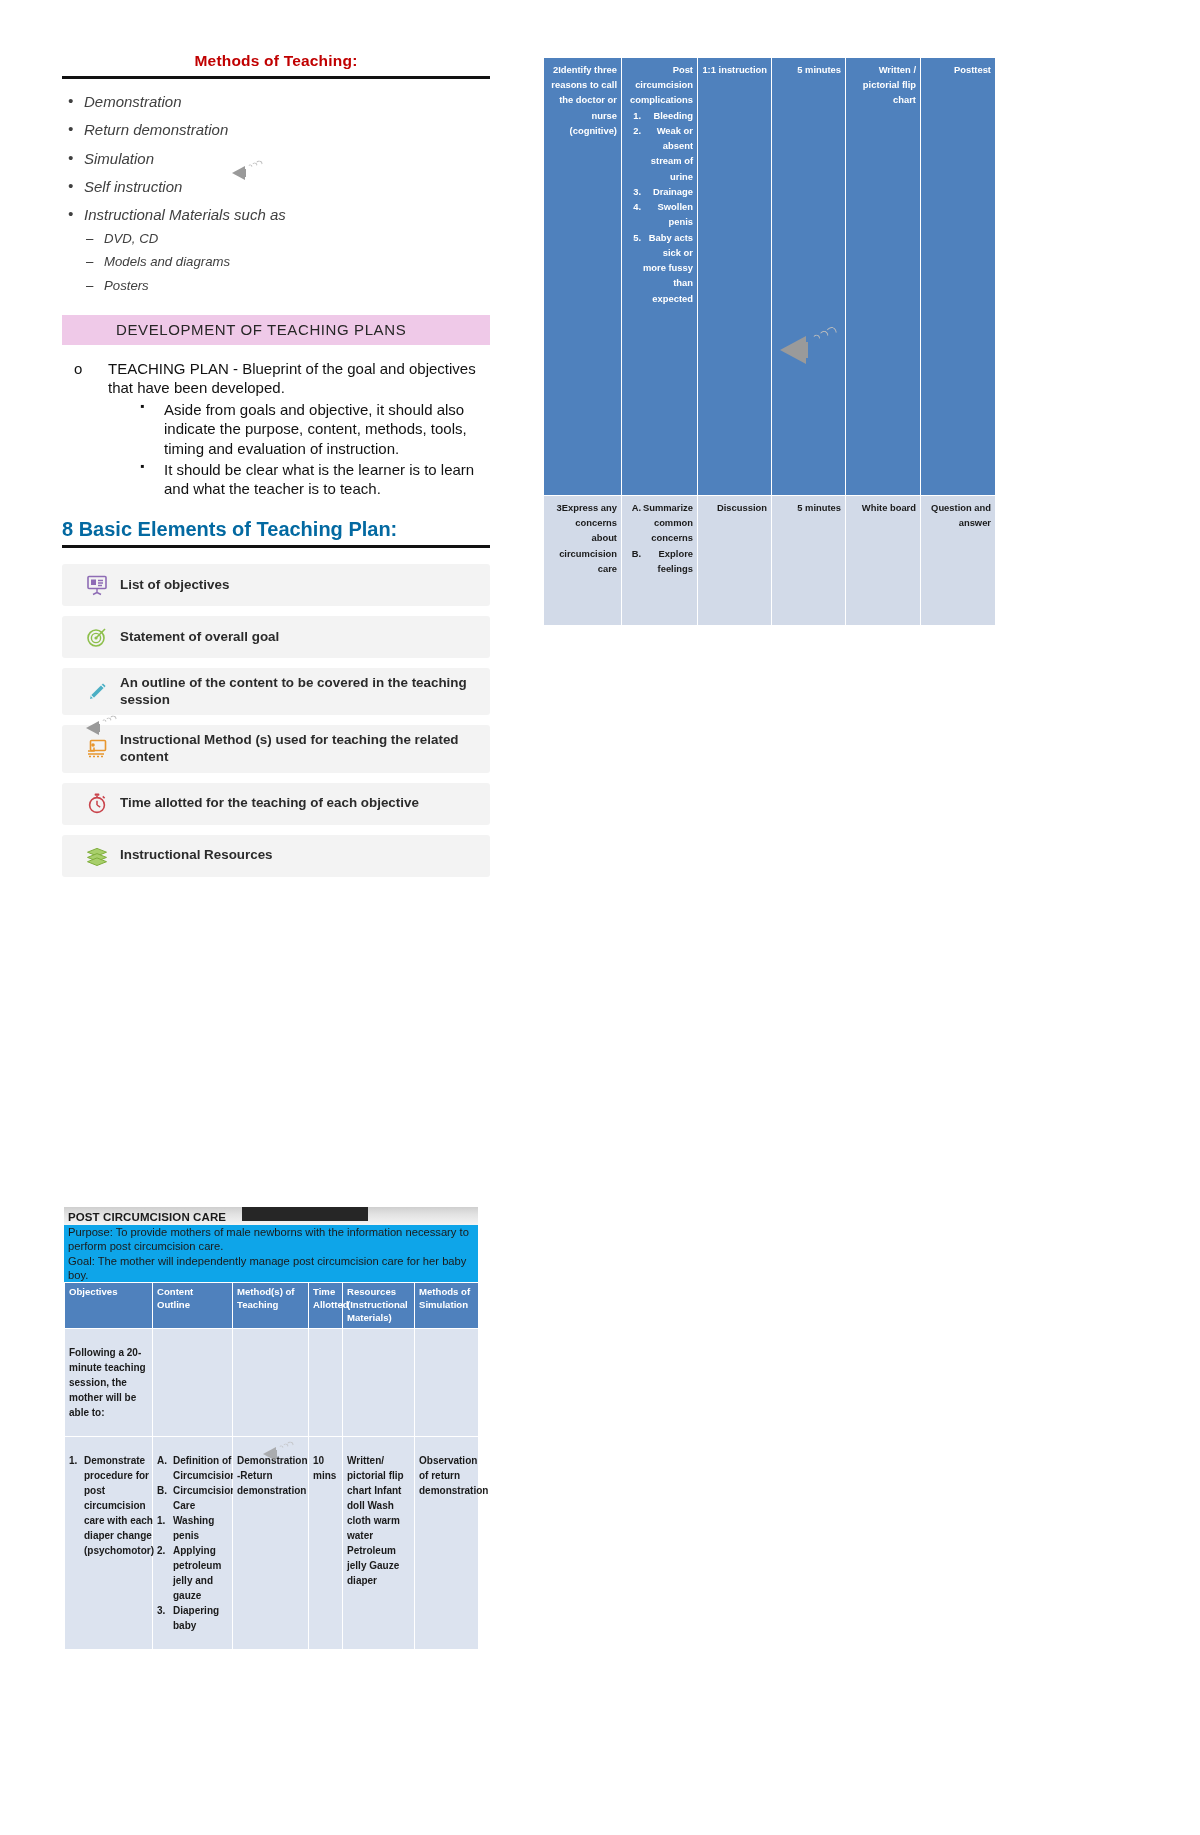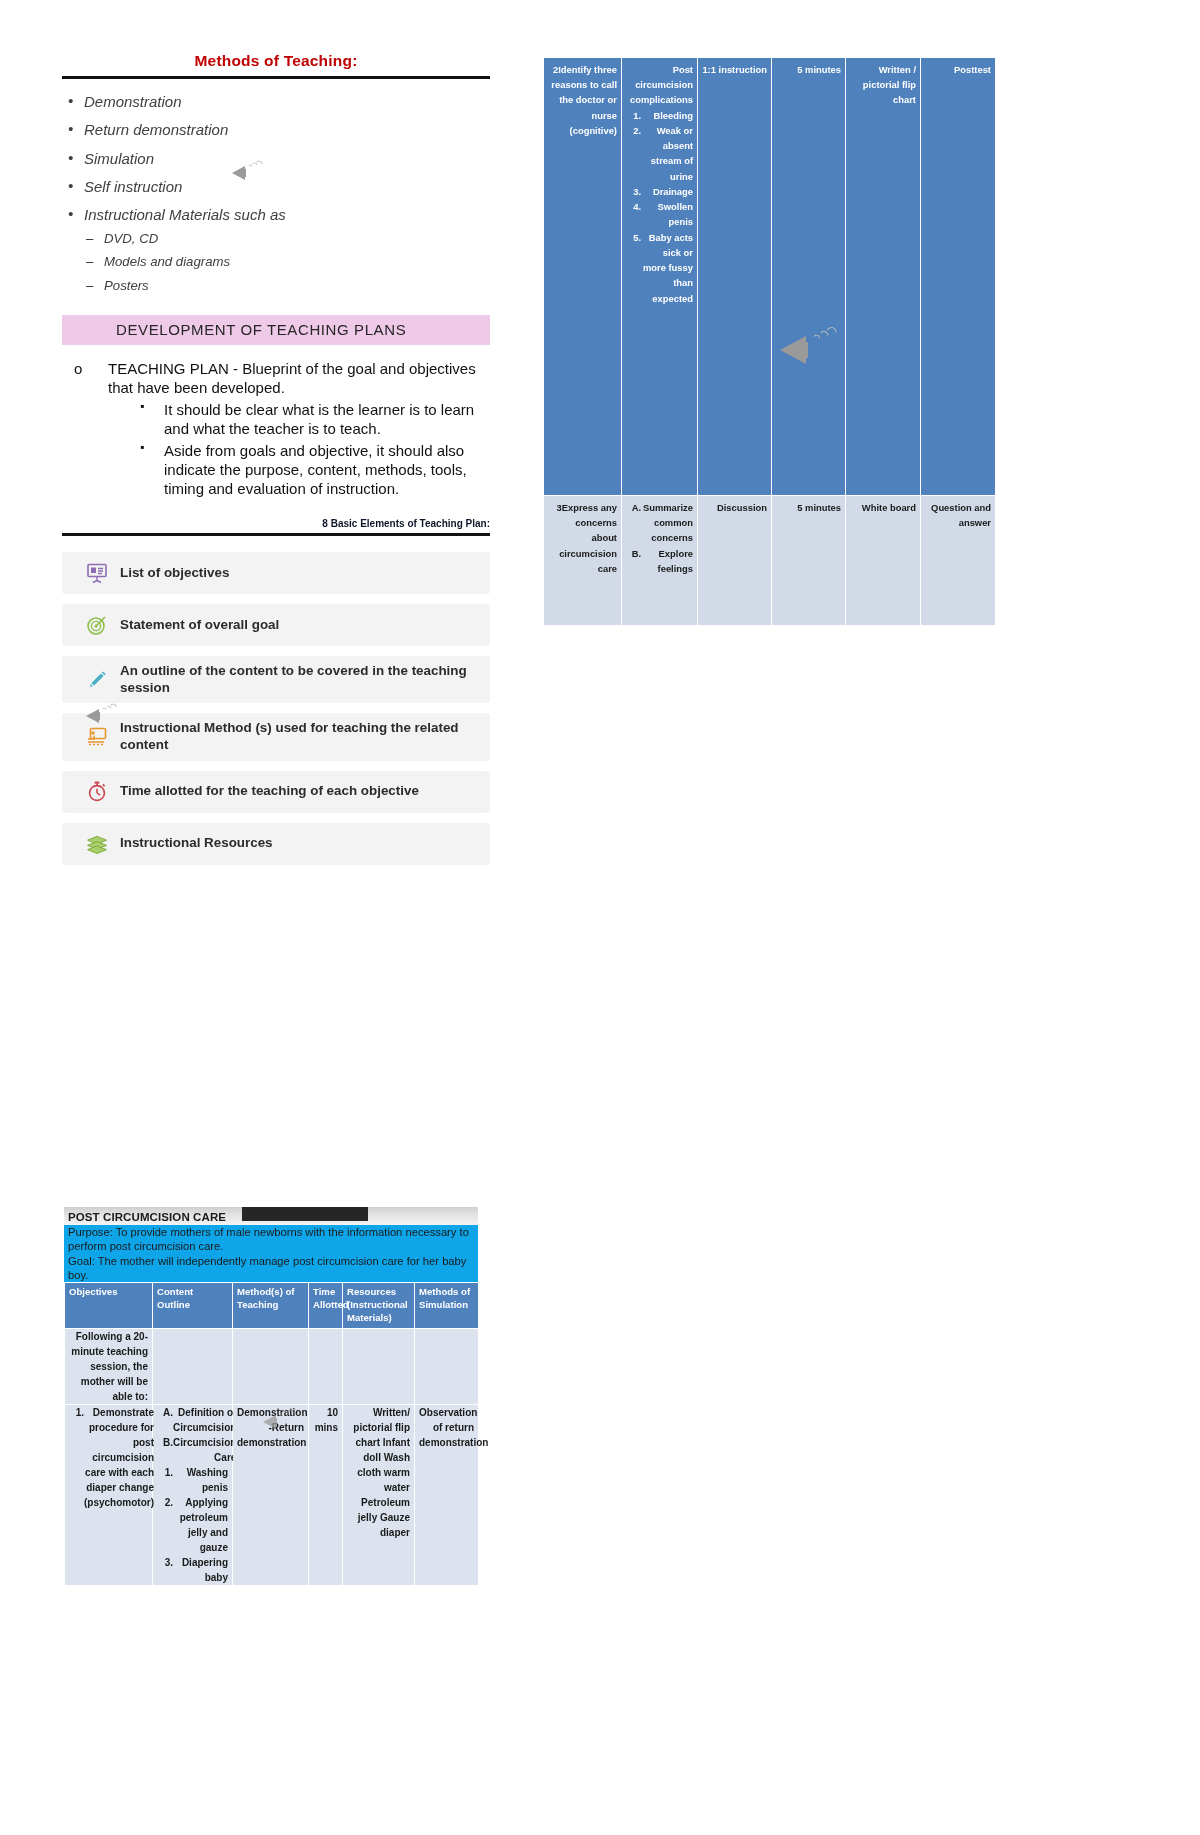--- a/index.html
+++ b/index.html
@@ -119,24 +119,24 @@
     color:#111;
     line-height:1.28;
   }
   ul.sq > li::before {
     content:"▪";
     position:absolute; left:2px; top:-1px;
     font-size:12px; color:#111;
   }
 
   .sub-title {
-    text-align:right;
-    color:#0f172a;
+    text-align:left;
+    color:#0369a1;
     font-weight:bold;
-    font-size:10px;
+    font-size:20px;
     margin-top:20px;
   }
   .sub-rule {
     border:0; border-top:3px solid #111;
     margin:4px 0 16px 0;
   }
 
   
   .card {
     background:#F3F3F3;
@@ -184,22 +184,22 @@
   table.pcc-table th {
     background:#4F81BD; color:#ffffff;
     font-size:9.6px; font-weight:700;
     text-align:left; vertical-align:top;
     padding:3px 4px; line-height:1.35;
     border:1px solid #ffffff;
   }
   table.pcc-table td {
     background:#DCE3EF; color:#1a1a1a;
     font-size:10px; font-weight:600;
-    text-align:right; vertical-align:top;
-    padding:0 4px; line-height:1.5;
+    text-align:left; vertical-align:top;
+    padding:16px 4px; line-height:1.5;
     border:1px solid #ffffff;
   }
   .numlist { margin:0; padding:0; list-style:none; }
   .numlist li { display:flex; }
   .numlist li .n { width:16px; flex:none; }
   .numlist li .t { flex:1; }
 
   
   .blue-wrap { position:absolute; left:543px; top:57px; width:452px; }
   table.blue { border-collapse:collapse; width:452px; table-layout:fixed;text-align:right; }
@@ -258,22 +258,22 @@
   </span>
 
   <div class="pink-banner">DEVELOPMENT OF TEACHING PLANS</div>
 
   <div class="o-block">
     <div class="o-row">
       <div class="o-mark">o</div>
       <div class="o-text">TEACHING PLAN - Blueprint of the goal and objectives that have been developed.</div>
     </div>
     <ul class="sq">
+      <li>Aside from goals and objective, it should also indicate the purpose, content, methods, tools, timing and evaluation of instruction.</li>
       <li>It should be clear what is the learner is to learn and what the teacher is to teach.</li>
-      <li>Aside from goals and objective, it should also indicate the purpose, content, methods, tools, timing and evaluation of instruction.</li>
     </ul>
   </div>
 
   <div class="sub-title">8 Basic Elements of Teaching Plan:</div>
   <hr class="sub-rule">
 
 
   <div class="card">
     <span class="ico">
       <svg width="24" height="22" viewBox="0 0 24 22">

